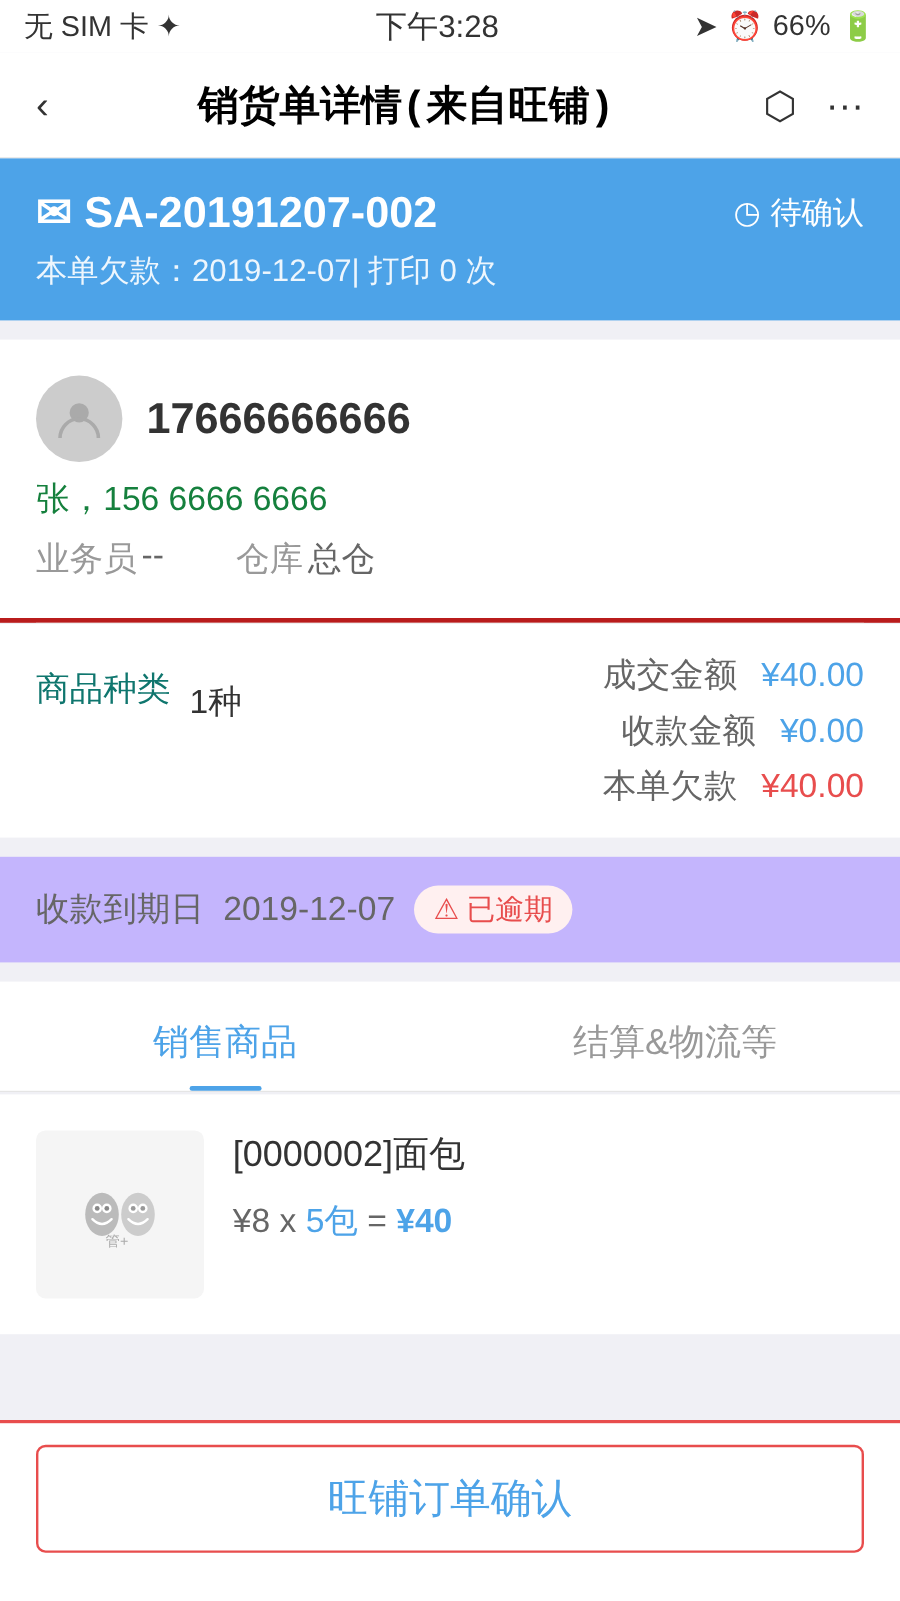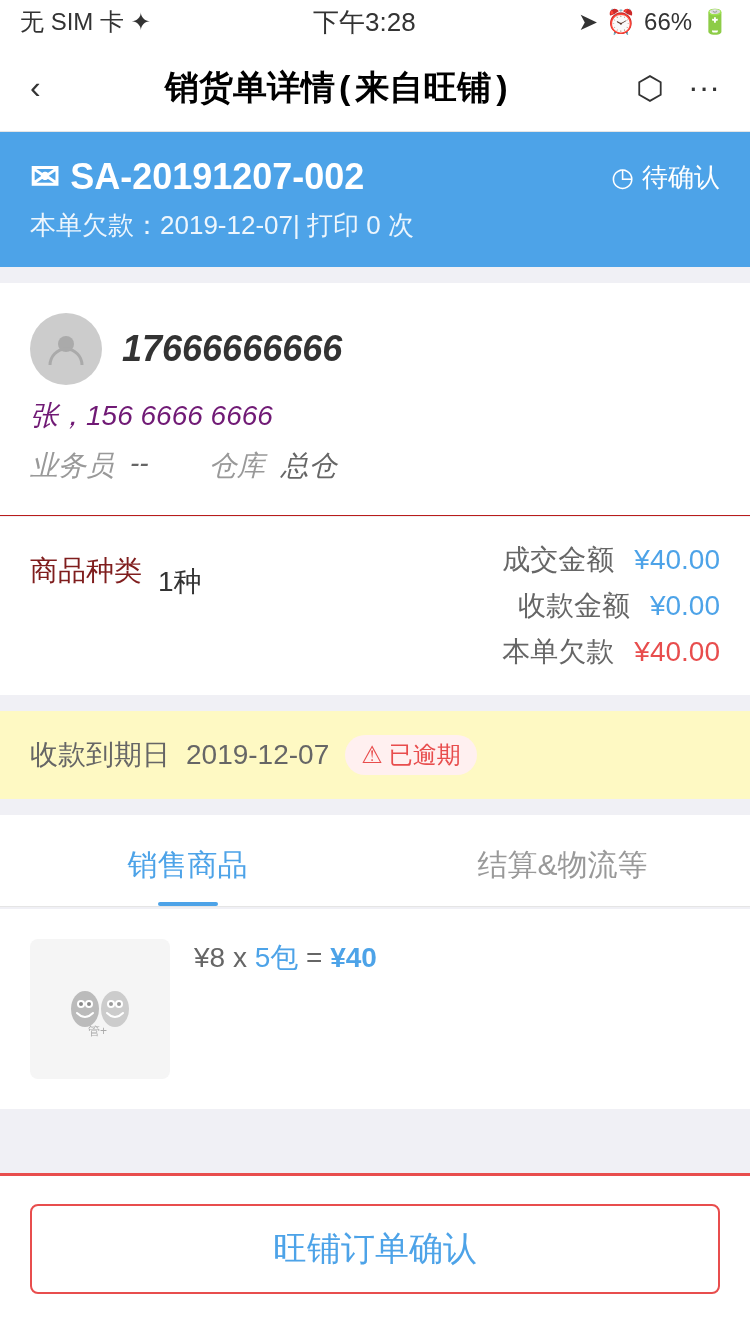--- a/index.html
+++ b/index.html
@@ -84,22 +84,21 @@
     .order-date {
       font-size: 26px;
       color: rgba(255,255,255,0.9);
     }
 
     
     .customer-section {
       background: #fff;
       padding: 30px;
       margin-top: 16px;
-      border-bottom: 1px solid #b91c1c;
-      font-style: italic;
+      border-bottom: 4px solid #b91c1c;
     }
     .customer-top {
       display: flex;
       align-items: center;
       gap: 20px;
       margin-bottom: 12px;
     }
     .avatar {
       width: 72px;
       height: 72px;
@@ -112,30 +111,30 @@
       color: #888;
       flex-shrink: 0;
     }
     .customer-name {
       font-size: 36px;
       font-weight: 600;
       color: #333;
     }
     .customer-info {
       font-size: 28px;
-      color: #701a75;
+      color: #15803d;
       margin-bottom: 12px;
     }
     .customer-meta {
       display: flex;
       gap: 60px;
       font-size: 28px;
       color: #666;
     }
-    .meta-item { display: flex; gap: 16px; }
+    .meta-item { display: flex; gap: 4px; }
     .meta-label { color: #999; }
 
     
     .divider {
       height: 1px;
       background: #f0f0f0;
       margin: 0 30px;
     }
 
     
@@ -146,41 +145,41 @@
       justify-content: space-between;
       align-items: flex-start;
     }
     .summary-left {
       display: flex;
       align-items: center;
       gap: 16px;
       font-size: 28px;
       color: #666;
     }
-    .summary-label { color: #7f1d1d; }
+    .summary-label { color: #0f766e; }
     .summary-value { color: #333; font-weight: 500; margin-top: 22px; }
     .summary-right {
       display: flex;
       flex-direction: column;
       align-items: flex-end;
       gap: 8px;
     }
     .summary-row {
       display: flex;
       gap: 20px;
       font-size: 28px;
       align-items: center;
     }
     .summary-row .label { color: #666; }
     .amount-blue { color: #4da3e8; }
     .amount-red { color: #e84d4d; }
 
     
     .due-section {
-      background: #fef9c3;
+      background: #c4b5fd;
       padding: 24px 30px;
       font-size: 28px;
       color: #666;
       display: flex;
       align-items: center;
       gap: 16px;
       margin-top: 16px;
     }
     .overdue-badge {
       display: flex;
@@ -267,21 +266,21 @@
       min-height: 200px;
     }
 
     
     .bottom-bar {
       position: fixed;
       bottom: 0;
       left: 0;
       width: 750px;
       background: #fff;
-      padding: 28px 30px 40px;
+      padding: 18px 30px 40px;
       border-top: 3px solid #e84d4d;
     }
     .confirm-btn {
       width: 100%;
       height: 90px;
       border: 2px solid #e84d4d;
       background: #fff;
       border-radius: 8px;
       font-size: 34px;
       color: #4da3e8;
@@ -413,20 +412,21 @@
       <ellipse cx="55" cy="30" rx="14" ry="18" fill="#ccc"></ellipse>
       <circle cx="51" cy="25" r="4" fill="#fff"></circle>
       <circle cx="59" cy="25" r="4" fill="#fff"></circle>
       <circle cx="51" cy="25" r="2" fill="#999"></circle>
       <circle cx="59" cy="25" r="2" fill="#999"></circle>
       <path d="M47 34 Q55 42 63 34" stroke="#fff" stroke-width="2" fill="none" stroke-linecap="round"></path>
       <text x="28" y="56" font-size="12" fill="#aaa" font-family="sans-serif">管+</text>
     </svg>
   </div>
   <div class="product-info">
+    <div class="product-name">[0000002]面包</div>
     <div class="product-price">
       <span>¥8 x </span><span class="highlight">5包</span><span> = </span><span class="total">¥40</span>
     </div>
   </div>
 </div>
 
 <div class="content-area" style="height:300px;"></div>
 
 <div class="bottom-bar">
   <button class="confirm-btn">旺铺订单确认</button>

